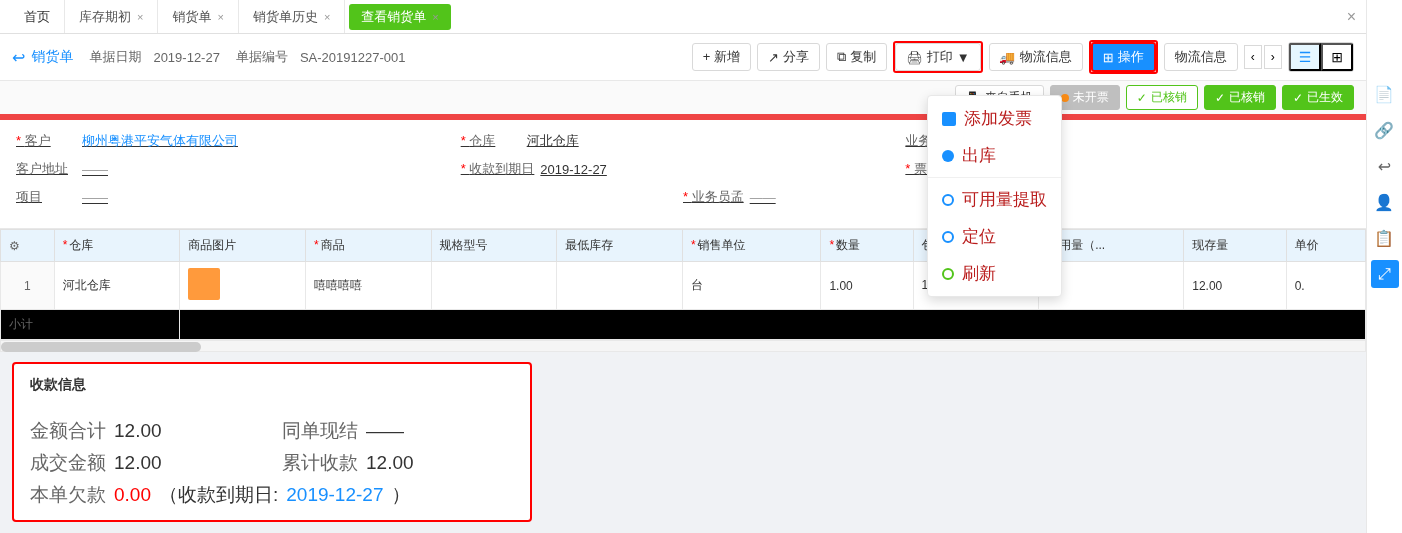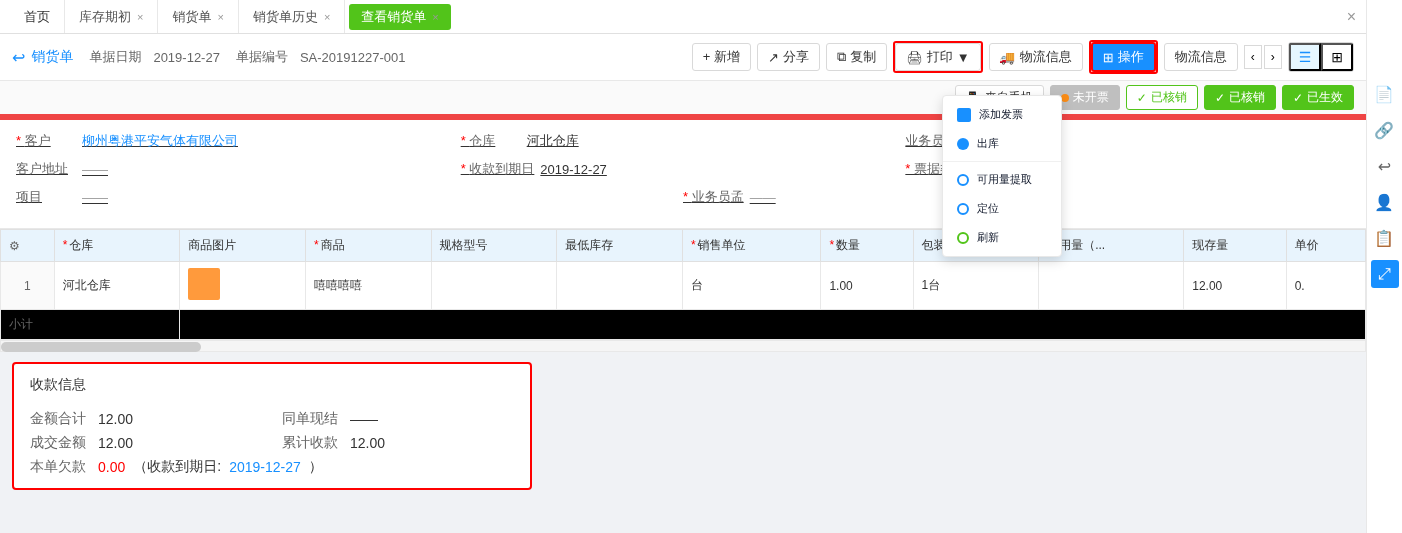--- a/index.html
+++ b/index.html
@@ -72,35 +72,35 @@
     .subtotal-row td { background: #000000; color: #666; }
     .th-required { color: red; margin-right: 2px; }
     .gear-icon { color: #666; cursor: pointer; }
     .img-placeholder { width: 32px; height: 32px; background: #ff9a3c; display: inline-block; border-radius: 2px; }
 
     
     .payment-section {
       border: 2px solid red; border-radius: 4px; padding: 12px 16px;
       background: #fff; margin: 10px 12px; display: inline-block; min-width: 520px;
     }
-    .payment-title { font-size: 14px; font-weight: normal; margin-bottom: 16px; }
-    .payment-grid { display: grid; grid-template-columns: 1fr 1fr; gap: 6px 20px; font-size: 14px; }
+    .payment-title { font-size: 14px; font-weight: bold; margin-bottom: 24px; }
+    .payment-grid { display: grid; grid-template-columns: 1fr 1fr; gap: 6px 20px; font-size: 19px; }
     .pay-item { display: flex; align-items: center; gap: 8px; }
     .pay-label { color: #666; min-width: 60px; }
     .pay-value { color: #333; }
     .pay-value.red { color: red; }
     .pay-value.blue { color: #1890ff; }
 
     
     .dropdown-menu {
       position: absolute; right: 340px; top: 95px; background: #fff;
       border: 1px solid #e8e8e8; border-radius: 4px; box-shadow: 0 4px 12px rgba(0,0,0,0.15);
       z-index: 100; min-width: 120px; padding: 4px 0;
     }
-    .dropdown-item { display: flex; align-items: center; gap: 8px; padding: 7px 14px; cursor: pointer; font-size: 11px; color: #0f172a; }
+    .dropdown-item { display: flex; align-items: center; gap: 8px; padding: 7px 14px; cursor: pointer; font-size: 17px; color: #b91c1c; }
     .icon-square { width: 14px; height: 14px; background: #1890ff; border-radius: 2px; display: inline-block; }
     .icon-circle-blue { width: 12px; height: 12px; border-radius: 50%; background: #1890ff; display: inline-block; }
     .icon-circle-outline { width: 12px; height: 12px; border-radius: 50%; border: 2px solid #1890ff; display: inline-block; }
     .icon-circle-refresh { width: 12px; height: 12px; border-radius: 50%; border: 2px solid #52c41a; display: inline-block; }
     .divider { height: 1px; background: #f0f0f0; margin: 3px 0; }
 
     
     .right-sidebar {
       position: fixed; right: 0; top: 0; width: 36px; height: 100vh;
       background: #fff; border-left: 1px solid #e8e8e8;

